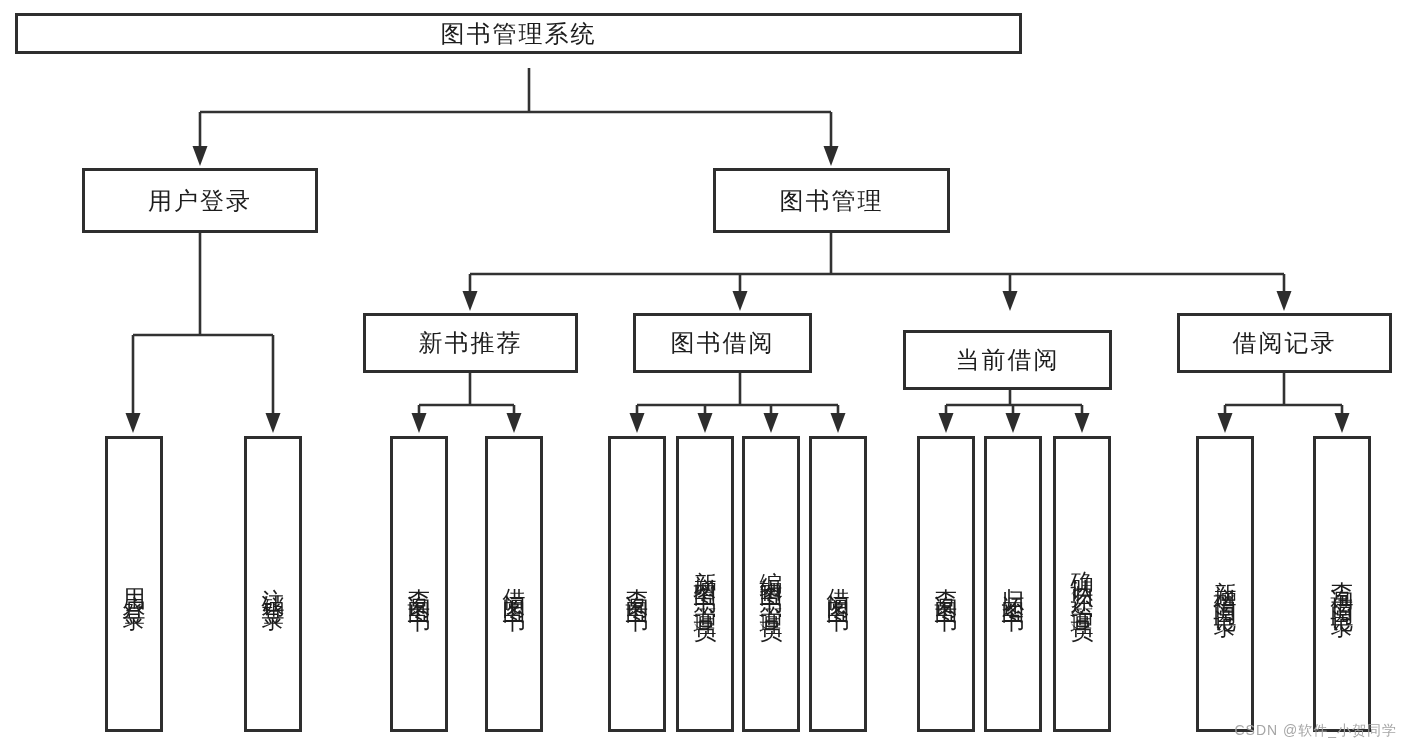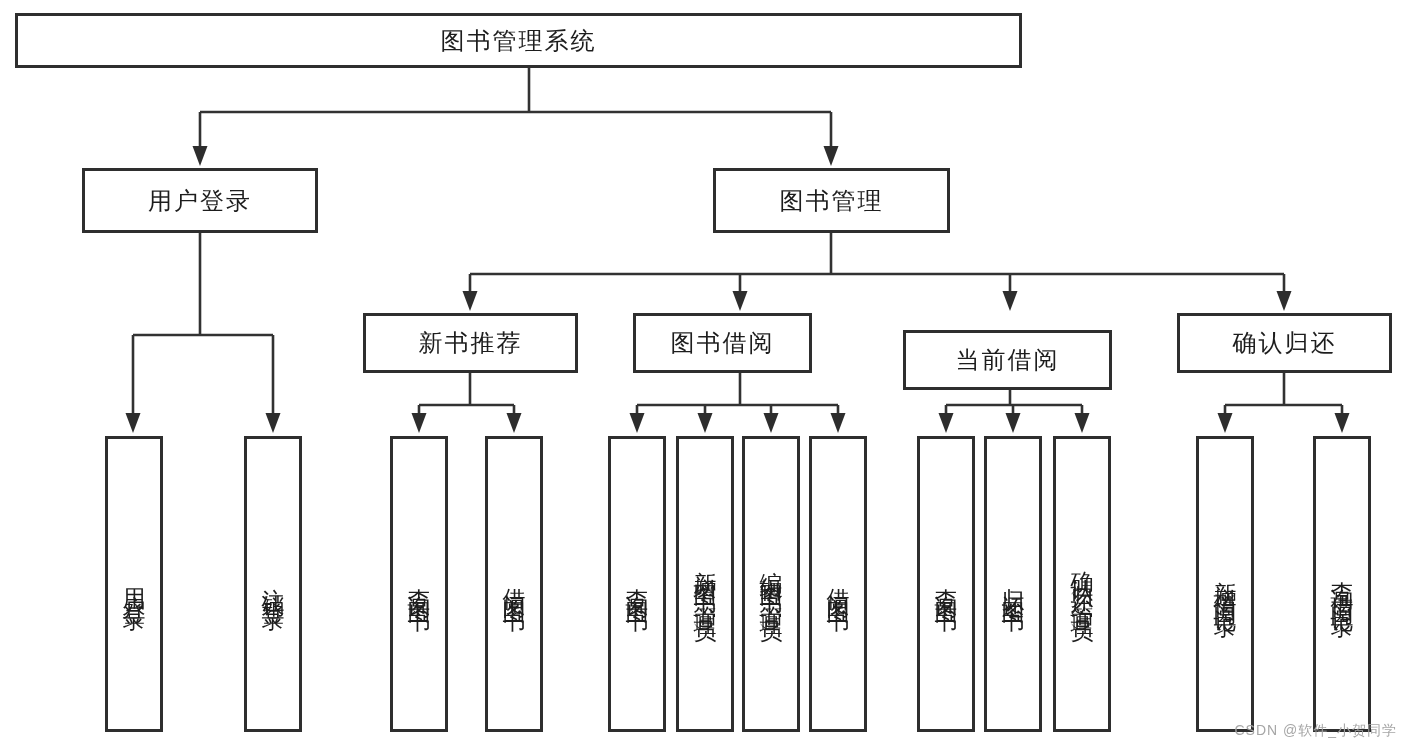--- a/index.html
+++ b/index.html
@@ -110,42 +110,42 @@
     <g>
       <path d="M1284 373 V405"></path>
       <path d="M1225 405 H1342"></path>
       <path d="M1225 405 V416"></path>
       <polygon points="1225,433 1217.5,413 1232.5,413"></polygon>
       <path d="M1342 405 V416"></path>
       <polygon points="1342,433 1334.5,413 1349.5,413"></polygon>
     </g>
   </svg>
 
-  <div class="node h" style="left:15px;top:13px;width:1007px;height:55px">
+  <div class="node h" style="left:15px;top:13px;width:1007px;height:41px">
     <span>图书管理系统</span>
   </div>
 
   <div class="node h" style="left:82px;top:168px;width:236px;height:65px">
     <span>用户登录</span>
   </div>
   <div class="node h" style="left:713px;top:168px;width:237px;height:65px">
     <span>图书管理</span>
   </div>
 
   <div class="node h" style="left:363px;top:313px;width:215px;height:60px">
     <span>新书推荐</span>
   </div>
   <div class="node h" style="left:633px;top:313px;width:179px;height:60px">
     <span>图书借阅</span>
   </div>
   <div class="node h" style="left:903px;top:330px;width:209px;height:60px">
     <span>当前借阅</span>
   </div>
   <div class="node h" style="left:1177px;top:313px;width:215px;height:60px">
-    <span>确认归还</span>
+    <span>借阅记录</span>
   </div>
 
   <div class="node leaf" style="left:105px;top:436px;width:58px;height:296px">
     <span>用户登录</span>
   </div>
   <div class="node leaf" style="left:244px;top:436px;width:58px;height:296px">
     <span>注销登录</span>
   </div>
 
   <div class="node leaf" style="left:390px;top:436px;width:58px;height:296px">

